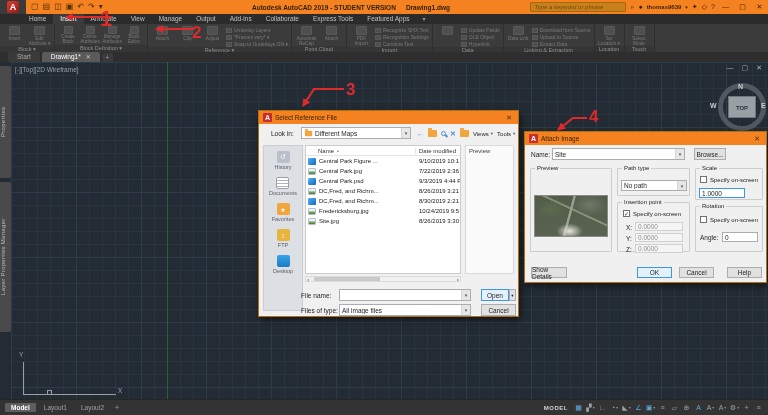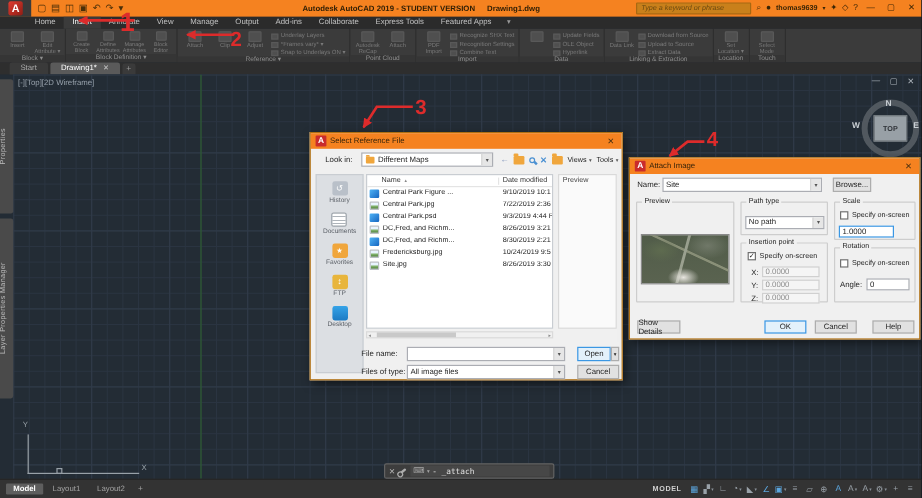--- a/index.html
+++ b/index.html
@@ -410,29 +410,20 @@
     <div class="ucs-line" style="left:12px;top:300px;width:1px;height:33px;"></div>
     <div class="ucs-line" style="left:12px;top:332px;width:93px;height:1px;"></div>
     <div class="ucs-box"></div>
     <span class="ucs-lab" style="left:8px;top:289px;">Y</span>
     <span class="ucs-lab" style="left:107px;top:325px;">X</span>
   </div>
 
   <div class="sidetab props">Properties</div>
   <div class="sidetab lpm">Layer Properties Manager</div>
 
-  <div class="cmdline">
-    <span class="cmd-x">✕</span>
-    <span class="wrench"></span>
-    <div class="cmd-field">
-      <span class="cmd-kbd">⌨</span>
-      <span class="cmd-dd">▾</span>
-      <span class="cmd-text">- _attach</span>
-    </div>
-  </div>
 
   <div class="bottombar">
     <div class="layouts">
         <div class="ltab active">Model</div>
         <div class="ltab">Layout1</div>
         <div class="ltab">Layout2</div>
         <div class="lplus">+</div>
       </div>
     <div class="status">
       <span class="model-badge">MODEL</span>

